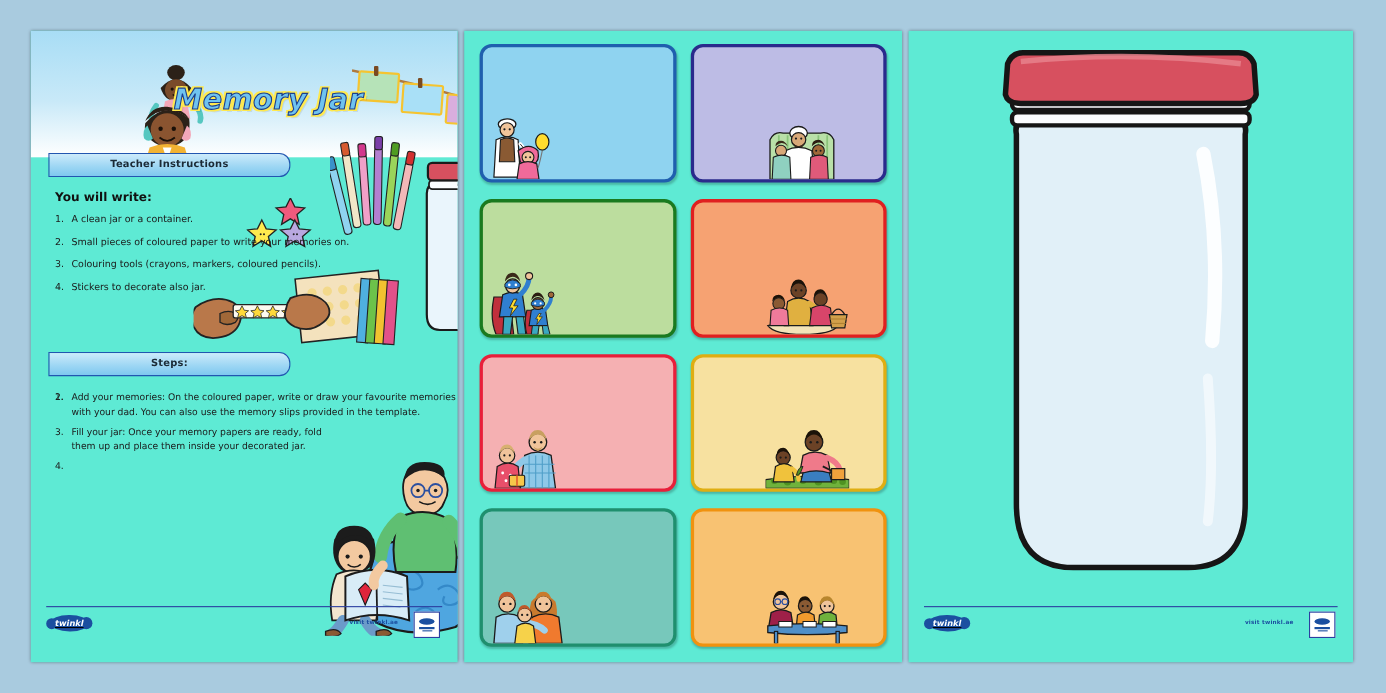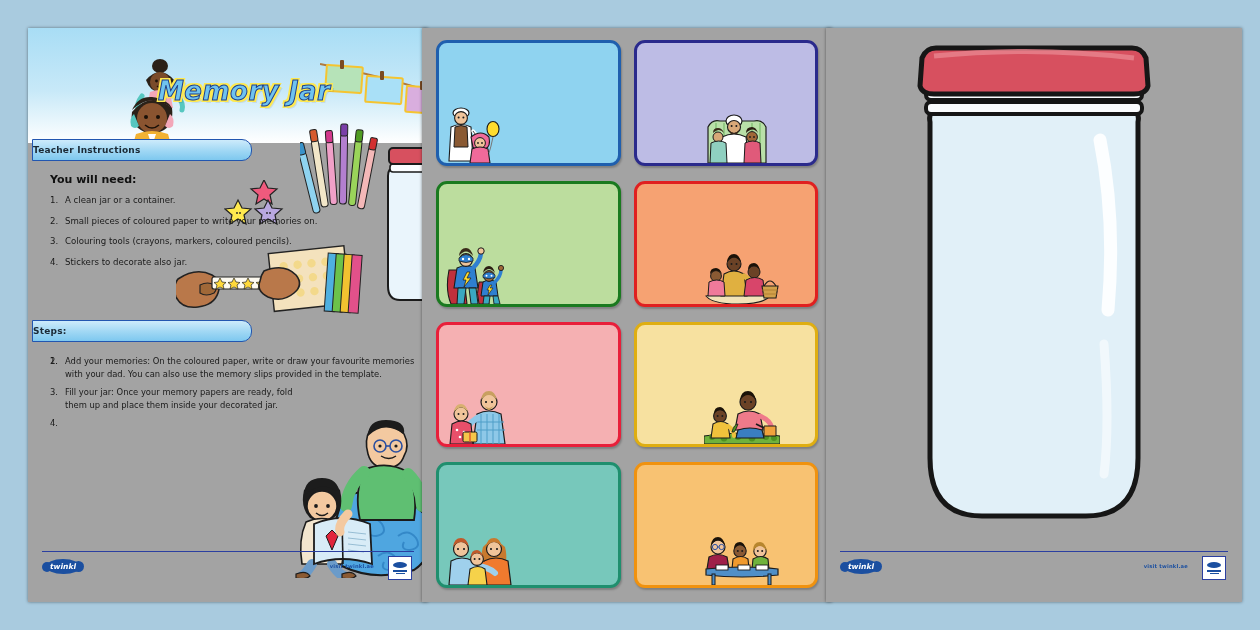--- a/index.html
+++ b/index.html
@@ -14,24 +14,23 @@
   #stage {
     position: relative;
     width: 1260px;
     height: 630px;
     background: #a9cbdf;
   }
 
   
   .sheet {
     position: absolute;
-    background: #a3a3a3;
+    background: #5eead4;
     box-shadow: 0 0 3px rgba(0,0,0,0.45);
     overflow: hidden;
-    padding-left: 12px;
   }
   #sheet-1 { left: 28px;  top: 28px;  width: 388px; height: 574px; }
   #sheet-2 { left: 422px; top: 28px;  width: 398px; height: 574px; }
   #sheet-3 { left: 826px; top: 28px;  width: 404px; height: 574px; }
 
   
   .p1-header {
     position: absolute; left: 0; top: 0; width: 100%; height: 115px;
     background: linear-gradient(180deg, #a8ddf5 0%, #c8e9f8 55%, #ffffff 100%);
     overflow: hidden;
@@ -65,25 +64,25 @@
   
   .hands-papers { position:absolute; left:148px; top:205px; width:190px; height:90px; }
 
   
   .stars { position:absolute; left:196px; top:152px; width:62px; height:48px; }
 
   
   .dad-reading { position:absolute; left:258px; top:390px; width:150px; height:160px; }
 
   .banner {
-    position: absolute; height: 20px; left: 4px; width: 218px;
+    position: absolute; height: 20px; left: 16px; width: 218px;
     background: linear-gradient(180deg,#cdebfb 0%, #9fd7f4 55%, #7ec8ef 100%);
     border: 1.5px solid #2256b0;
     border-radius: 0 10px 10px 0;
-    display: flex; align-items: center; justify-content: flex-start;
+    display: flex; align-items: center; justify-content: center;
   }
   .banner span {
     font-family: "DejaVu Sans", sans-serif;
     font-size: 9px; font-weight: 700; color: #1b2a36; letter-spacing: .2px;
   }
   #banner-teacher { top: 111px; }
   #banner-steps   { top: 292px; }
 
   .p1-body {
     position: absolute; left: 22px; top: 145px; width: 300px;
@@ -117,21 +116,21 @@
 
   
   .footer {
     position: absolute; left: 14px; right: 14px; bottom: 18px; height: 32px;
     border-top: 1.5px solid #2b3fa0;
   }
   .twinkl-logo {
     position: absolute; left: 4px; top: 7px;
     width: 34px; height: 15px; border-radius: 50% 50% 48% 52%;
     background: #1b4fa0;
-    display: flex; align-items: center; justify-content: center;
+    display: flex; align-items: center; justify-content: center; text-decoration: underline;
   }
   .twinkl-logo::before {
     content: ""; position: absolute; left: -4px; top: 3px;
     width: 10px; height: 10px; border-radius: 50%; background: #1b4fa0;
   }
   .twinkl-logo::after {
     content: ""; position: absolute; right: -4px; top: 2px;
     width: 11px; height: 11px; border-radius: 50%; background: #1b4fa0;
   }
   .twinkl-logo span {
@@ -335,21 +334,21 @@
 
         <path d="M88 38 q20 -8 32 4 q8 10 -2 18 q-12 10 -26 4 q-12 -6 -8 -16 q1 -6 4 -10z" fill="#b9784a" stroke="#222" stroke-width="1.6"></path>
       </svg>
     </div>
 
     <div class="banner" id="banner-teacher">
       <span>Teacher Instructions</span>
     </div>
 
     <div class="p1-body">
-      <div class="need-heading">You will need:</div>
+      <div class="need-heading">You will write:</div>
       <ol class="need-list">
         <li>
           <span class="num">1.</span>
           <span>A clean jar or a container.</span>
         </li>
         <li>
           <span class="num">2.</span>
           <span>Small pieces of coloured paper to write your memories on.</span>
         </li>
         <li>

